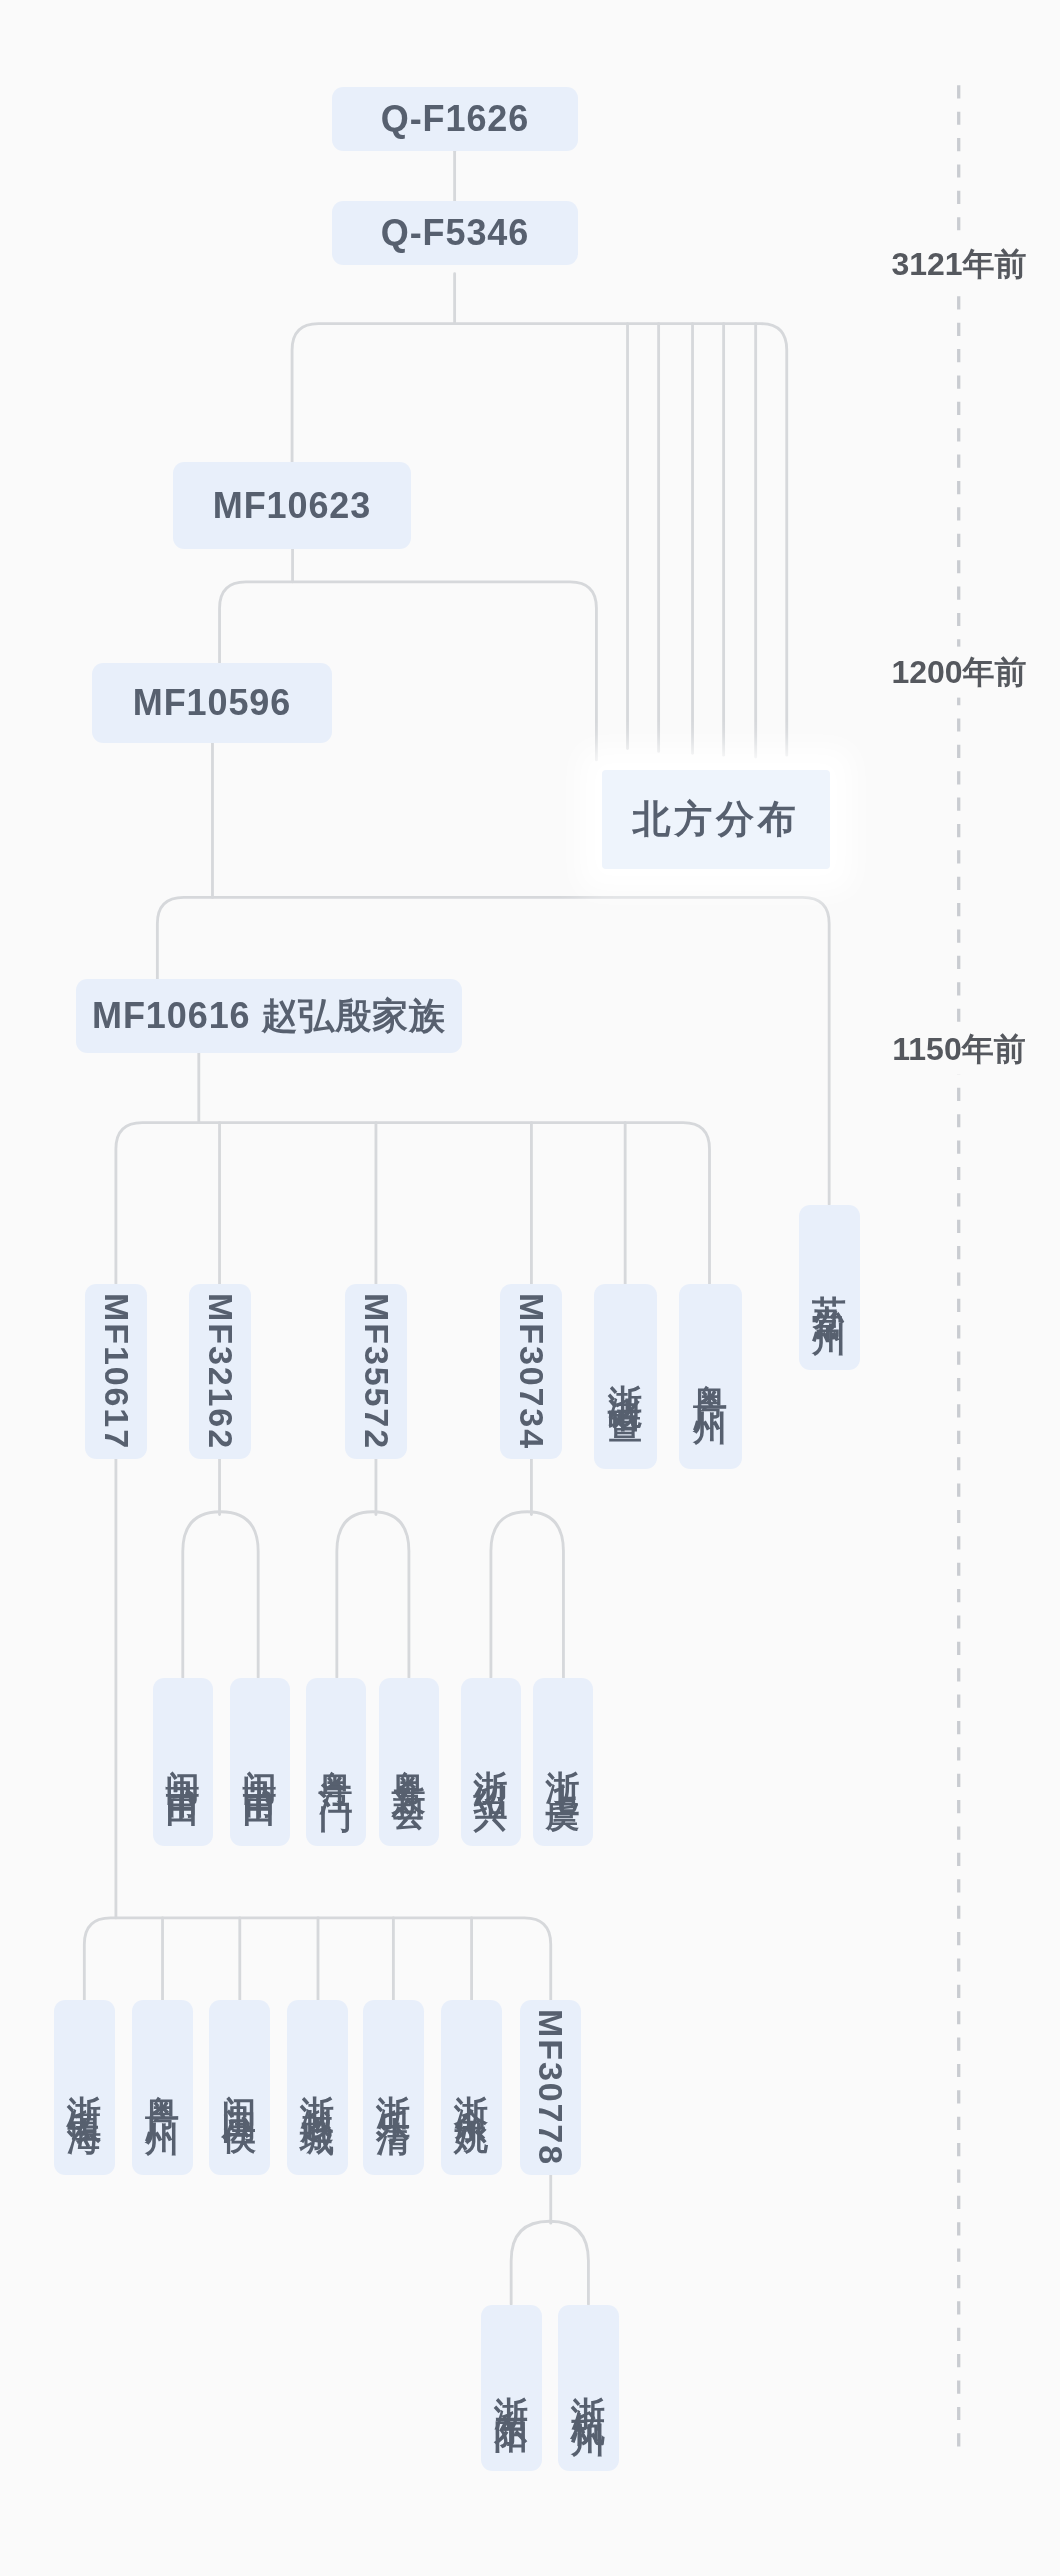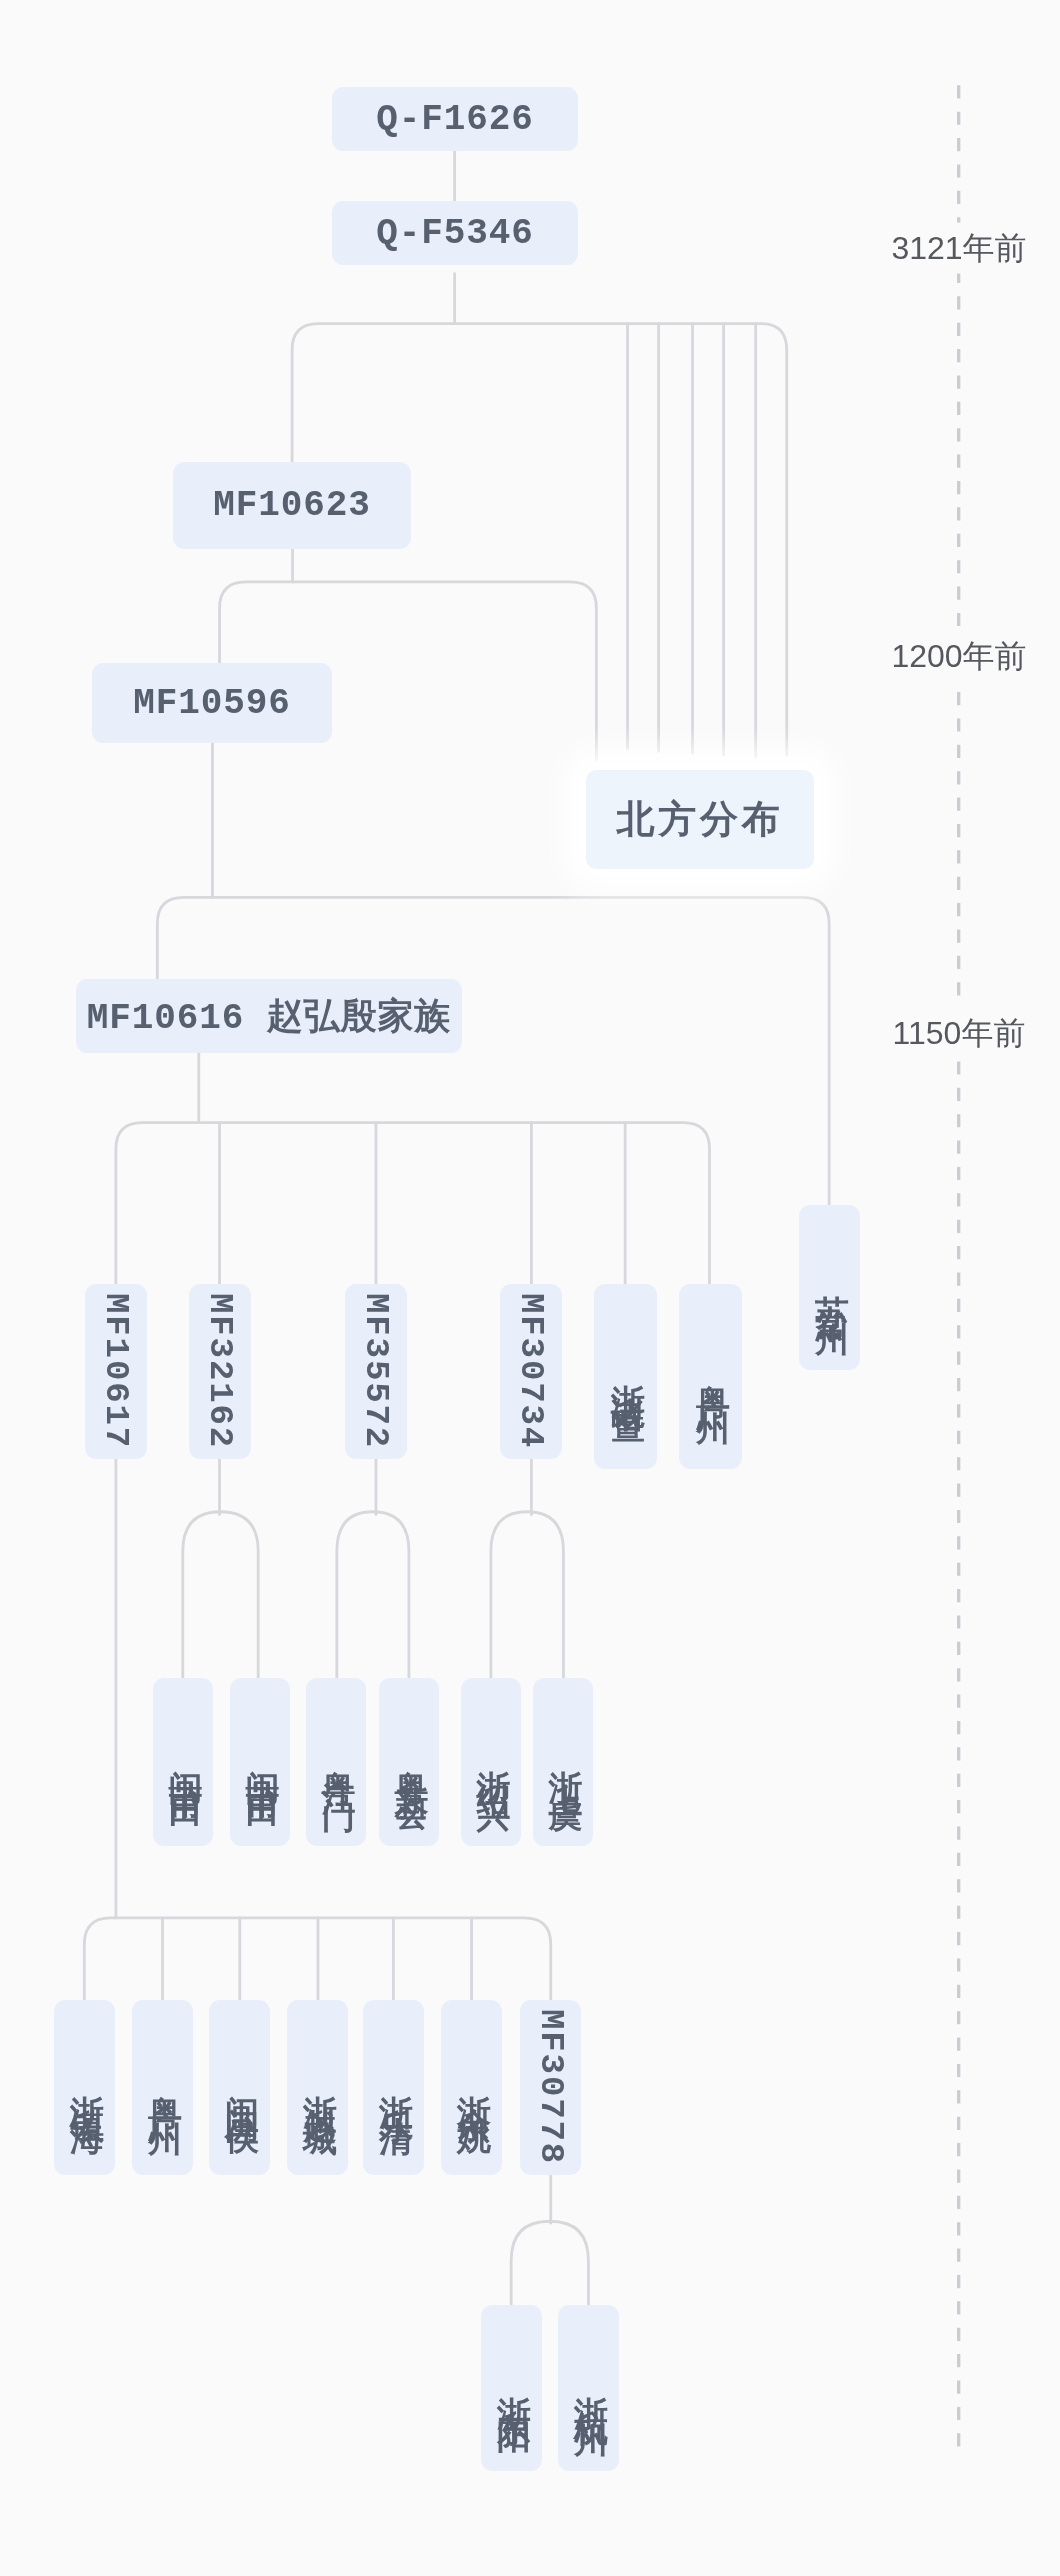--- a/index.html
+++ b/index.html
@@ -11,31 +11,31 @@
     --timeline_text:#55585e;
     --background:#fafafa;
   }
   html,body{margin:0;padding:0;background:var(--background);}
   body{font-family:"Liberation Sans","DejaVu Sans",sans-serif;}
   .canvas{position:relative;width:1060px;height:2576px;background:var(--background);overflow:hidden;}
   svg.connectors{position:absolute;left:0;top:0;width:1060px;height:2576px;z-index:1;}
   svg.connectors path{fill:none;stroke:var(--line);stroke-width:3;stroke-linecap:round;}
   svg.connectors line.dash{stroke:var(--dash);stroke-width:3.5;}
   .tl{position:absolute;transform:translate(-50%,-50%);background:var(--background);
-      color:var(--timeline_text);font-weight:400;font-size:32px;line-height:1;
-      padding:9.4px 11.3px;white-space:nowrap;z-index:2;}
+      color:var(--timeline_text);font-weight:700;font-size:32px;line-height:1;
+      padding:9.4px 11.3px;white-space:nowrap;z-index:2;margin-top:16px;}
   .node{position:absolute;background:var(--box_fill);border-radius:11.3px;color:var(--text);
         display:flex;align-items:center;justify-content:center;font-weight:600;z-index:3;
-        box-sizing:border-box;font-family:Liberation Mono, monospace;}
+        box-sizing:border-box;}
   .node.h{font-size:36px;letter-spacing:0.9px;white-space:nowrap;}
   .node.v{font-size:34px;writing-mode:vertical-rl;text-orientation:mixed;}
   .node.v.cjk{letter-spacing:13px;}
   .node.v.lat{letter-spacing:1.9px;}
   .node.north{background:var(--north_fill);font-size:38px;letter-spacing:3.8px;
-              box-shadow:0 0 28px 22.6px rgba(255,255,255,0.95);border-radius:10px;}
+              box-shadow:0 0 28px 22.6px rgba(255,255,255,0.95);border-radius:4px;margin-left:16px;}
 </style>
 </head>
 <body>
 
 <div class="canvas">
 
   <svg class="connectors" viewBox="0 0 1125 2733" xmlns="http://www.w3.org/2000/svg">
 
     <line class="dash" x1="1017.5" y1="90" x2="1017.5" y2="2597" stroke-dasharray="14 14"></line>
 

